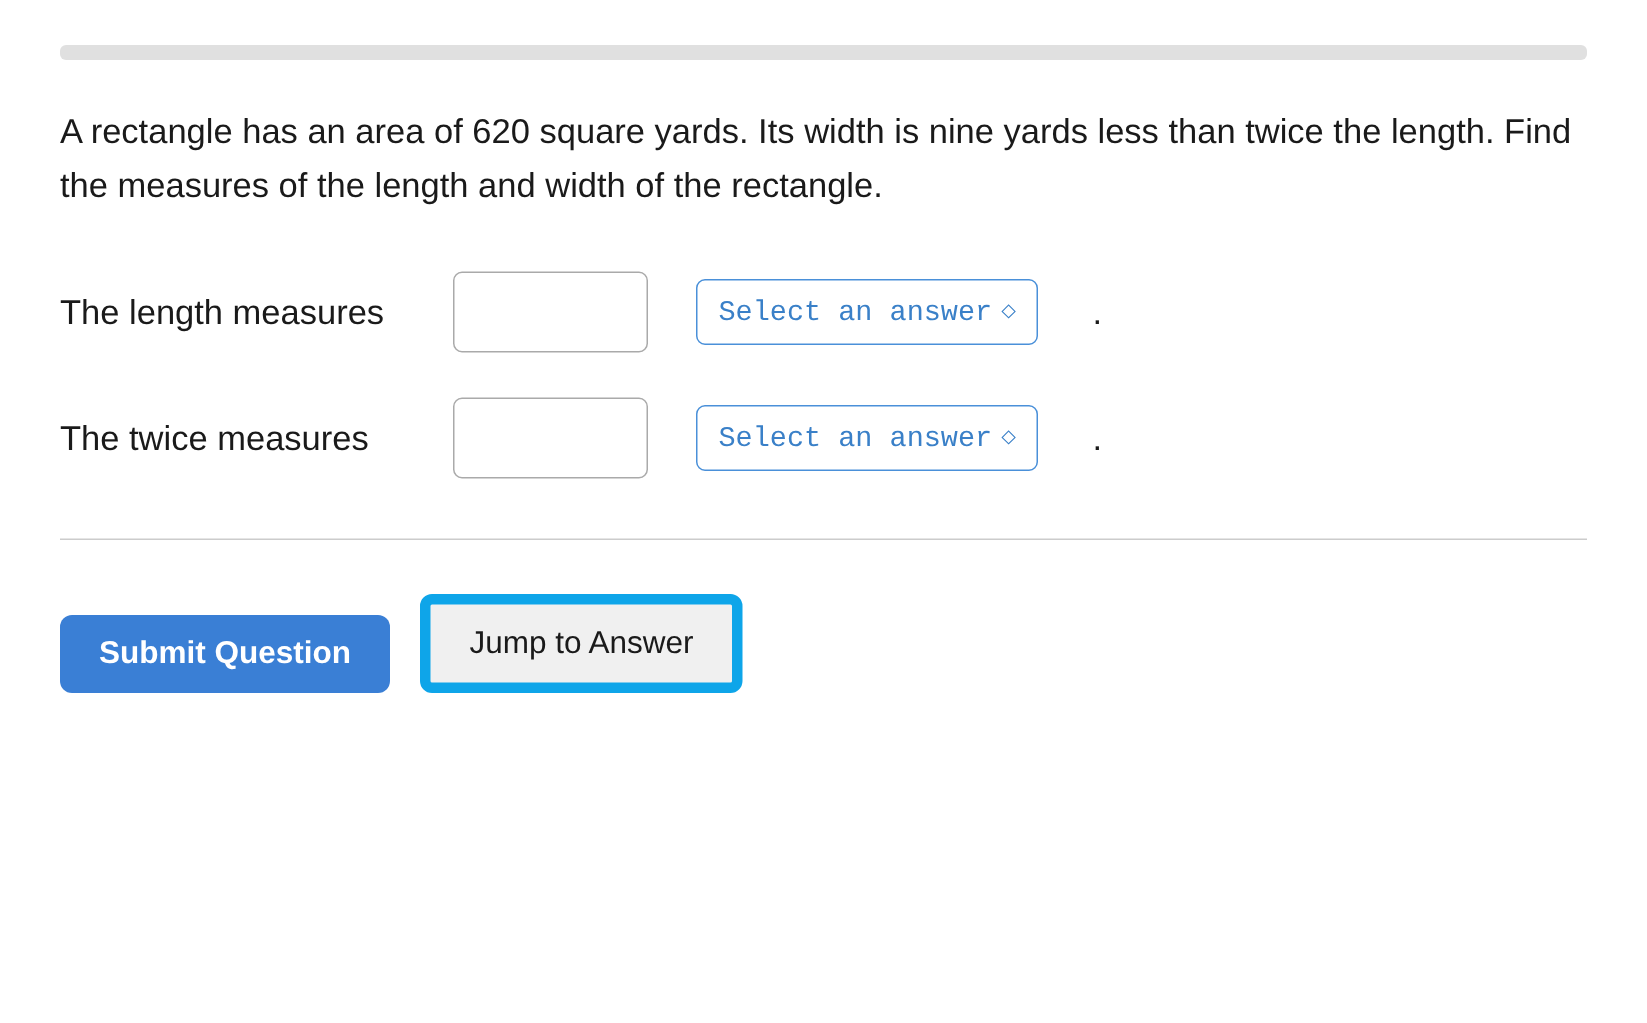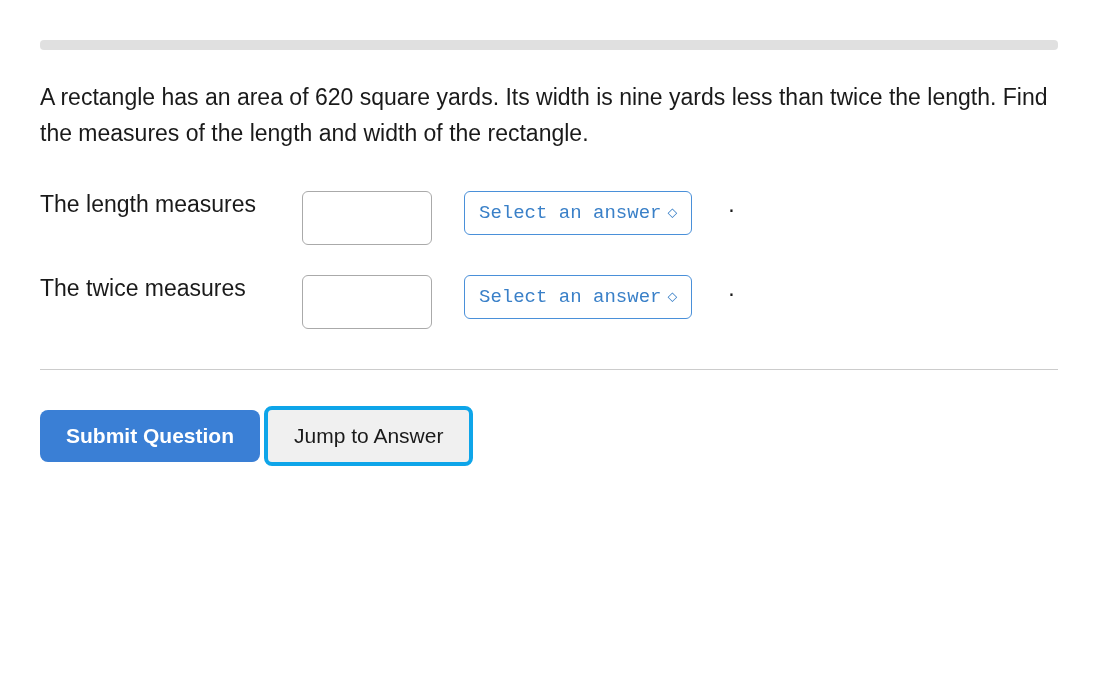--- a/index.html
+++ b/index.html
@@ -15,21 +15,21 @@
       font-family: Arial, sans-serif;
       font-size: 22px;
       color: #222222;
       overflow: hidden;
     }
 
     .page-container {
       width: 1098px;
       height: 604px;
       background: #ffffff;
-      padding: 40px 40px 30px 40px;
+      padding: 30px 40px 30px 40px;
       display: flex;
       flex-direction: column;
       justify-content: flex-start;
     }
 
     .top-bar {
       width: 100%;
       height: 10px;
       background: #e0e0e0;
       border-radius: 4px;
@@ -38,20 +38,21 @@
 
     .question-text {
       font-size: 23px;
       line-height: 1.55;
       margin-bottom: 40px;
       color: #1a1a1a;
     }
 
     .answer-row {
       display: flex;
+      align-items: center;
       margin-bottom: 30px;
       gap: 32px;
     }
 
     .answer-label {
       font-size: 23px;
       color: #1a1a1a;
       white-space: nowrap;
       min-width: 230px;
     }
@@ -96,41 +97,41 @@
 
     .divider {
       width: 100%;
       height: 1px;
       background: #cccccc;
       margin: 10px 0 28px 0;
     }
 
     .button-row {
       display: flex;
-      align-items: center;
-      gap: 4px;
+      align-items: flex-end;
+      gap: 20px;
       margin-top: 8px;
     }
 
     .submit-button {
       background: #3a7fd5;
       color: #ffffff;
       border: none;
       border-radius: 8px;
       padding: 14px 26px;
       font-size: 21px;
       font-weight: 600;
       cursor: pointer;
       white-space: nowrap;
     }
 
     .jump-button {
       background: #f0f0f0;
       color: #1a1a1a;
-      border: 4px solid #0ea5e9;
+      border: 7px solid #0ea5e9;
       border-radius: 8px;
       padding: 14px 26px;
       font-size: 21px;
       cursor: pointer;
       white-space: nowrap;
     }
   </style>
 </head>
 <body>
 

